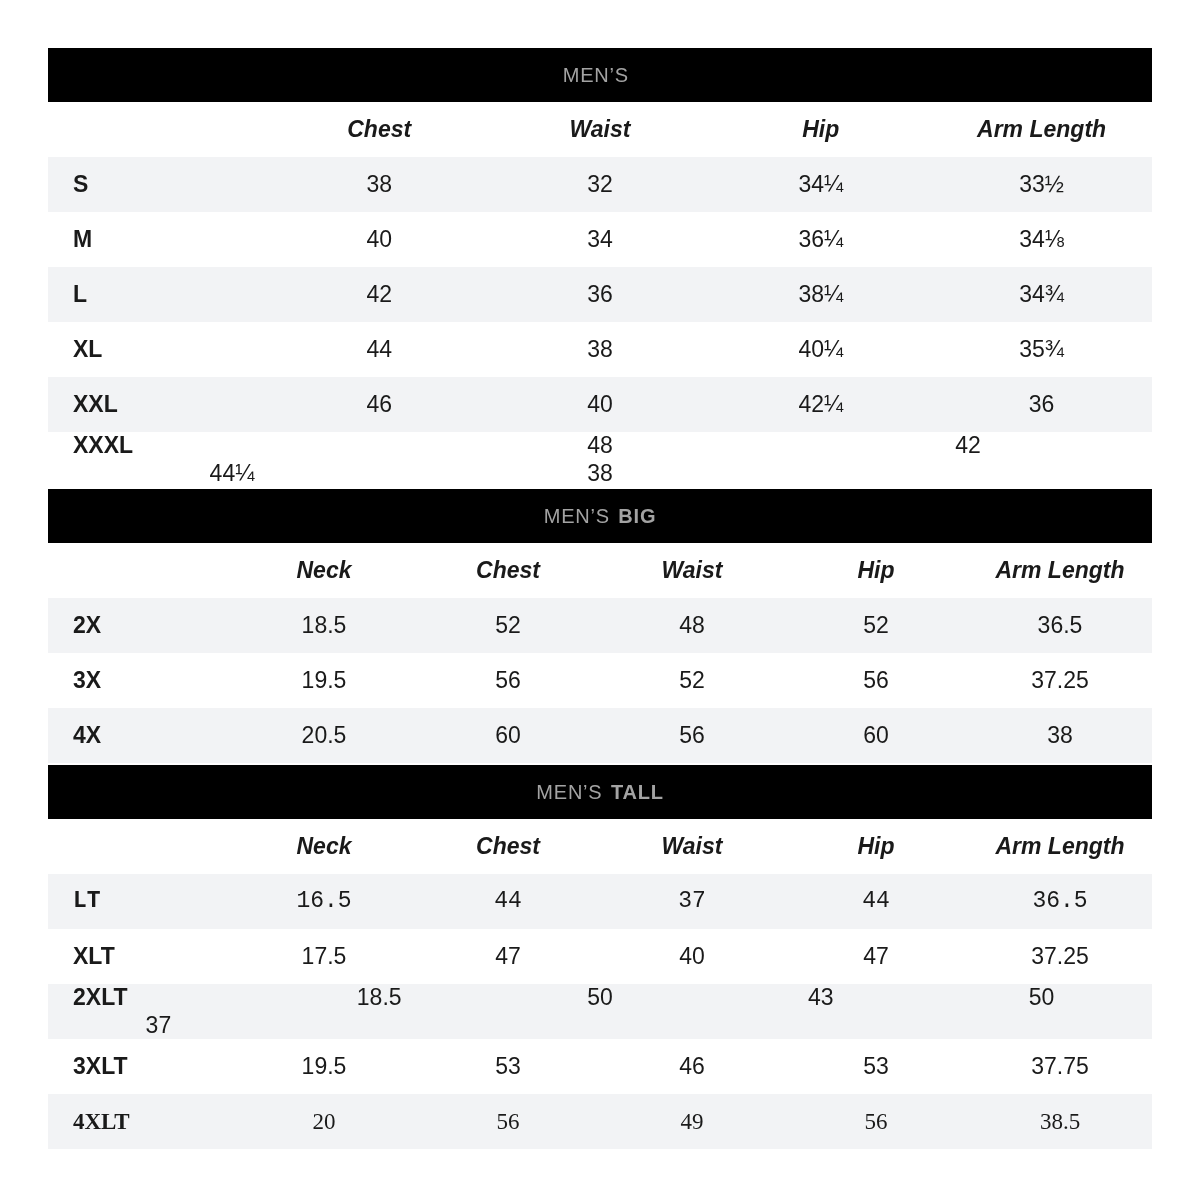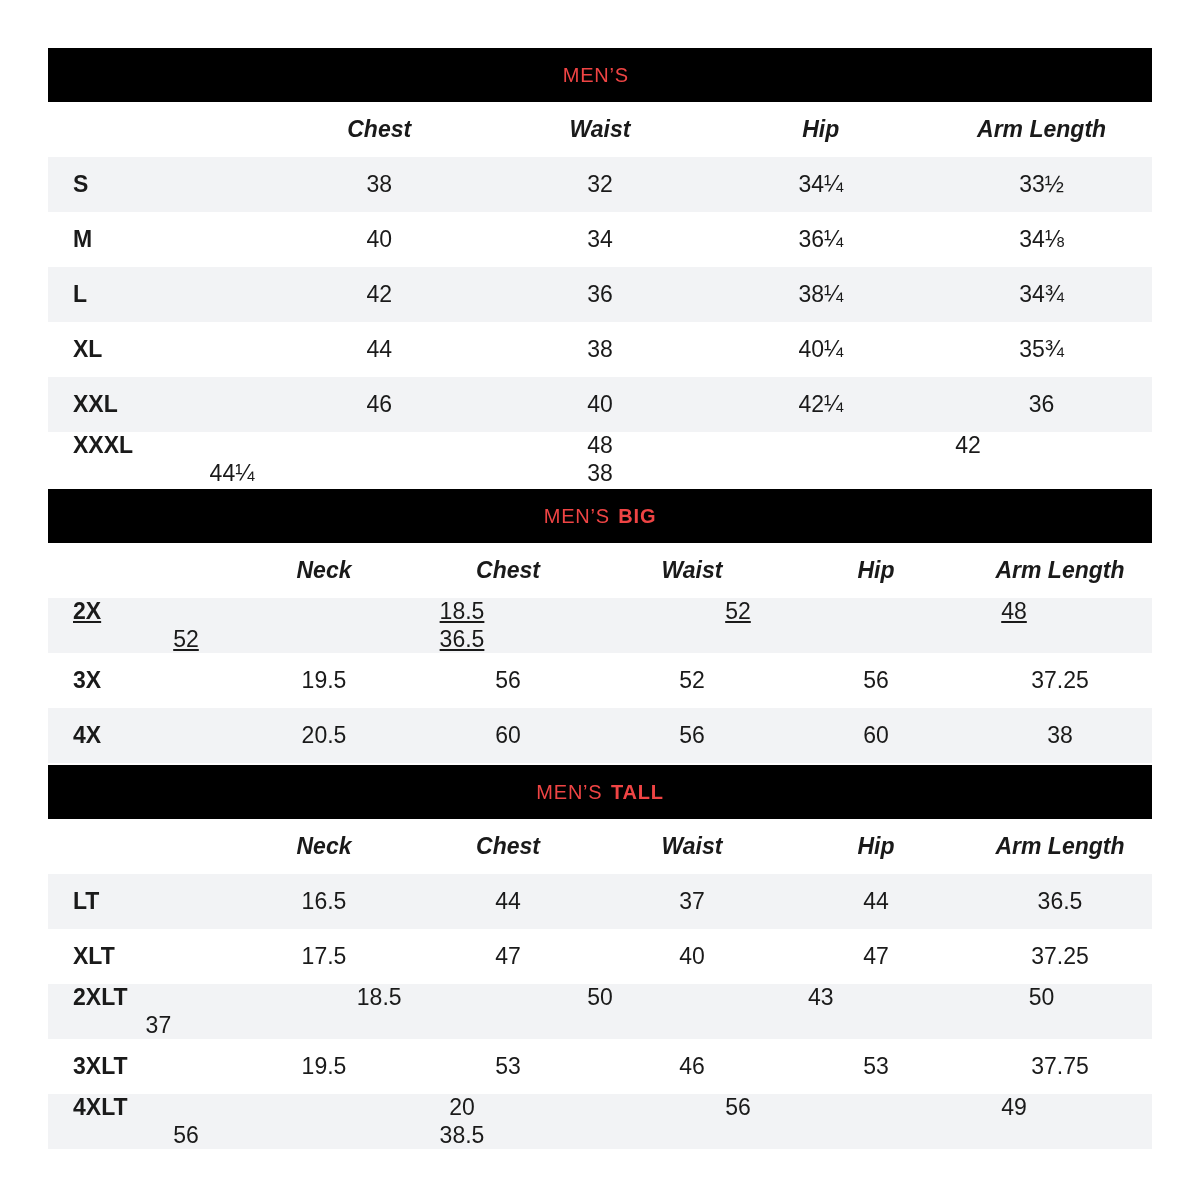--- a/index.html
+++ b/index.html
@@ -15,21 +15,21 @@
   .chart-wrap {
     position: absolute;
     left: 48px;
     top: 48px;
     width: 1104px;
   }
   .section { margin-bottom: 2px; }
   .title-bar {
     height: 54px;
     background: #000000;
-    color: #ef4444;
+    color: #a3a3a3;
     display: flex;
     align-items: center;
     justify-content: center;
     font-size: 20px;
     letter-spacing: 0.8px;
   }
   .title-bar .title-prefix { font-weight: 400; }
   .title-bar .title-bold { font-weight: 700; margin-left: 0.42em; }
   .grid-row {
     display: grid;
@@ -115,21 +115,21 @@
         <span class="title-bold">BIG</span>
       </div>
       <div class="grid-row header-row" style="grid-template-columns: repeat(6, 1fr);">
         <div class="cell header-cell"></div>
         <div class="cell header-cell">Neck</div>
         <div class="cell header-cell">Chest</div>
         <div class="cell header-cell">Waist</div>
         <div class="cell header-cell">Hip</div>
         <div class="cell header-cell">Arm Length</div>
       </div>
-      <div class="grid-row striped" style="grid-template-columns: repeat(4, 1fr); text-decoration: underline;">
+      <div class="grid-row striped" style="grid-template-columns: repeat(6, 1fr);">
         <div class="cell label-cell">2X</div>
         <div class="cell value-cell">18.5</div>
         <div class="cell value-cell">52</div>
         <div class="cell value-cell">48</div>
         <div class="cell value-cell">52</div>
         <div class="cell value-cell">36.5</div>
       </div>
       <div class="grid-row" style="grid-template-columns: repeat(6, 1fr);">
         <div class="cell label-cell">3X</div>
         <div class="cell value-cell">19.5</div>
@@ -153,21 +153,21 @@
         <span class="title-bold">TALL</span>
       </div>
       <div class="grid-row header-row" style="grid-template-columns: repeat(6, 1fr);">
         <div class="cell header-cell"></div>
         <div class="cell header-cell">Neck</div>
         <div class="cell header-cell">Chest</div>
         <div class="cell header-cell">Waist</div>
         <div class="cell header-cell">Hip</div>
         <div class="cell header-cell">Arm Length</div>
       </div>
-      <div class="grid-row striped" style="grid-template-columns: repeat(6, 1fr);">
+      <div class="grid-row striped" style="grid-template-columns: repeat(6, 1fr); font-family: Liberation Mono, monospace;">
         <div class="cell label-cell">LT</div>
         <div class="cell value-cell">16.5</div>
         <div class="cell value-cell">44</div>
         <div class="cell value-cell">37</div>
         <div class="cell value-cell">44</div>
         <div class="cell value-cell">36.5</div>
       </div>
       <div class="grid-row" style="grid-template-columns: repeat(6, 1fr);">
         <div class="cell label-cell">XLT</div>
         <div class="cell value-cell">17.5</div>
@@ -185,21 +185,21 @@
         <div class="cell value-cell">37</div>
       </div>
       <div class="grid-row" style="grid-template-columns: repeat(6, 1fr);">
         <div class="cell label-cell">3XLT</div>
         <div class="cell value-cell">19.5</div>
         <div class="cell value-cell">53</div>
         <div class="cell value-cell">46</div>
         <div class="cell value-cell">53</div>
         <div class="cell value-cell">37.75</div>
       </div>
-      <div class="grid-row striped" style="grid-template-columns: repeat(4, 1fr);">
+      <div class="grid-row striped" style="grid-template-columns: repeat(6, 1fr); font-family: Liberation Serif, serif;">
         <div class="cell label-cell">4XLT</div>
         <div class="cell value-cell">20</div>
         <div class="cell value-cell">56</div>
         <div class="cell value-cell">49</div>
         <div class="cell value-cell">56</div>
         <div class="cell value-cell">38.5</div>
       </div>
     </div>
   </div>
 

